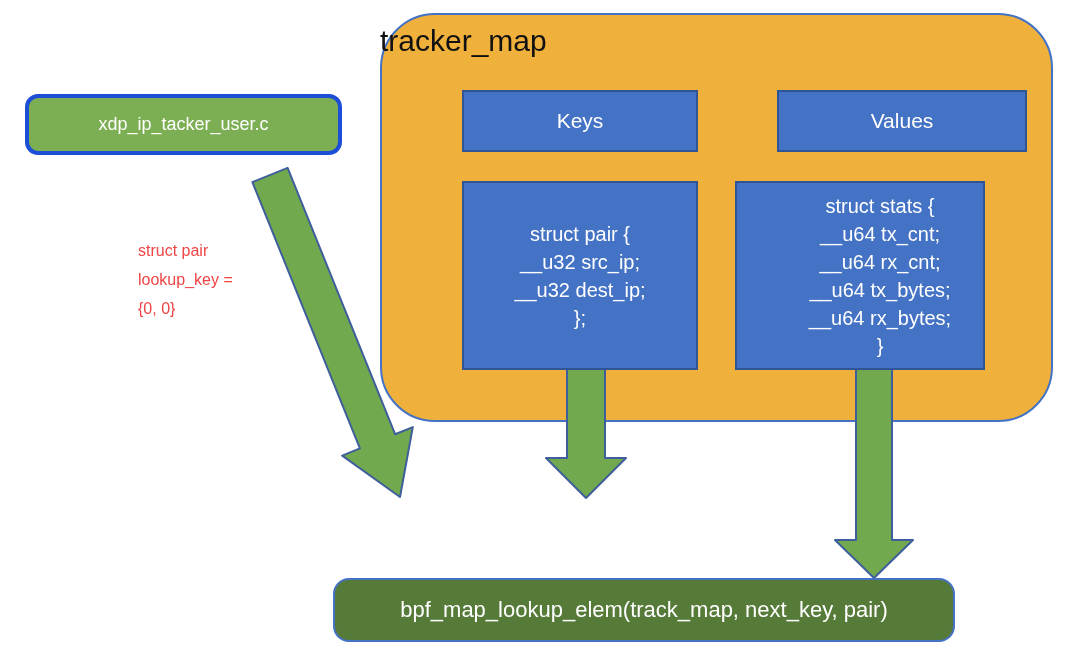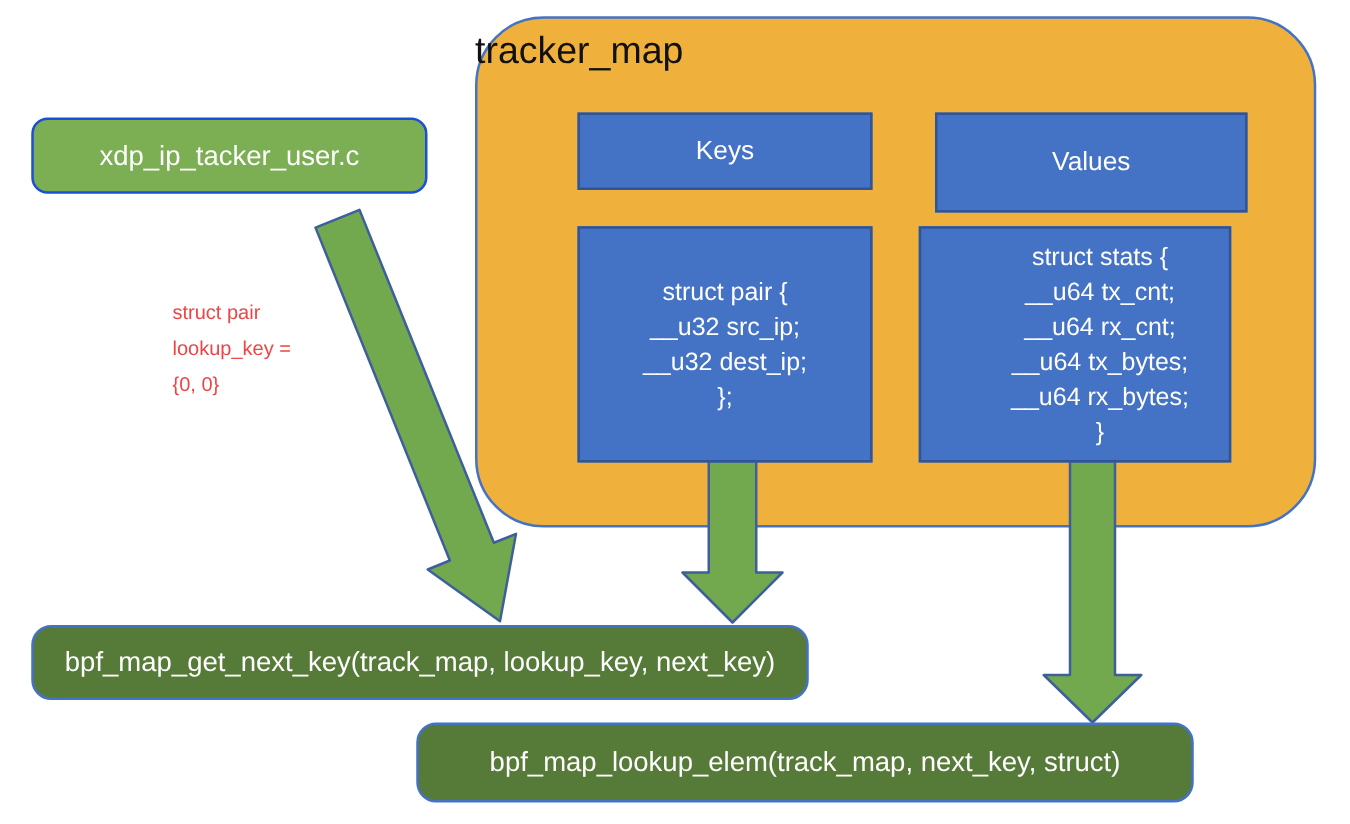--- a/index.html
+++ b/index.html
@@ -42,33 +42,33 @@
     color: #ffffff;
     display: flex;
     align-items: center;
     justify-content: center;
     text-align: center;
   }
   .cell.header { font-size: 21px; }
   .cell.body   { font-size: 20px; line-height: 28px; white-space: pre-line; }
   .keys-header   { left: 462px; top:  90px; width: 236px; height: 62px; }
   .keys-body     { left: 462px; top: 181px; width: 236px; height: 189px; }
-  .values-header { left: 748px; top:  90px; width: 250px; height: 80px; }
+  .values-header { left: 777px; top:  90px; width: 250px; height: 62px; }
   .values-body   { left: 735px; top: 181px; width: 250px; height: 189px; padding-left: 40px; }
   
   .source-box {
     position: absolute;
     left: 25px; top: 94px;
     width: 317px; height: 61px;
     background: #7CAE54;
-    border: 2px solid #1d4ed8;
+    border: 4px solid #1d4ed8;
     border-radius: 13px;
     box-sizing: border-box;
     color: #ffffff;
-    font-size: 22px;
+    font-size: 18px;
     display: flex;
     align-items: center;
     justify-content: center;
   }
   
   .annotation {
     position: absolute;
     left: 138px; top: 236px;
     width: 190px;
     color: #ef4444;
@@ -134,20 +134,17 @@
 }</div>
 
   <div class="source-box">
     <span>xdp_ip_tacker_user.c</span>
   </div>
 
   <div class="annotation">struct pair
 lookup_key =
 {0, 0}</div>
 
-  <div class="call-box first">
-    <span>bpf_map_get_next_key(track_map, lookup_key, next_key)</span>
-  </div>
   <div class="call-box second">
-    <span>bpf_map_lookup_elem(track_map, next_key, struct)</span>
+    <span>bpf_map_lookup_elem(track_map, next_key, pair)</span>
   </div>
 
 </div>
 
 </body></html>

